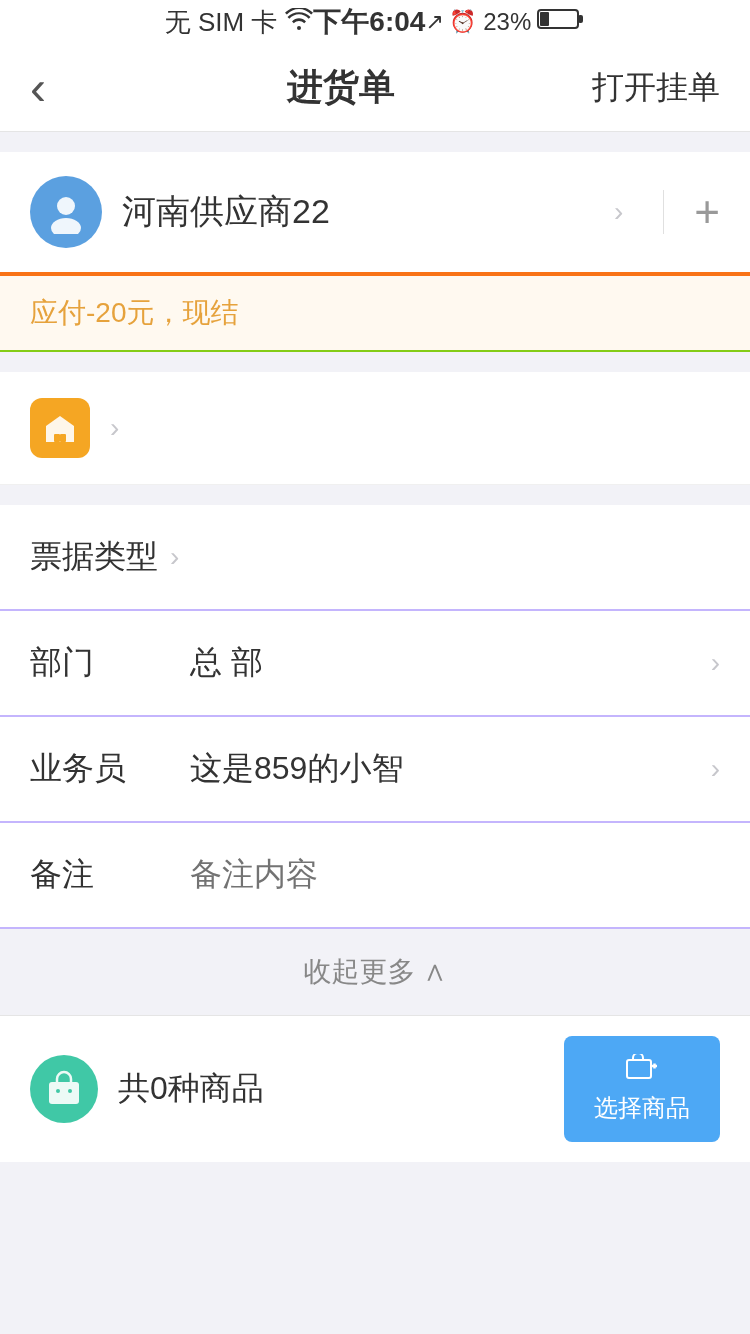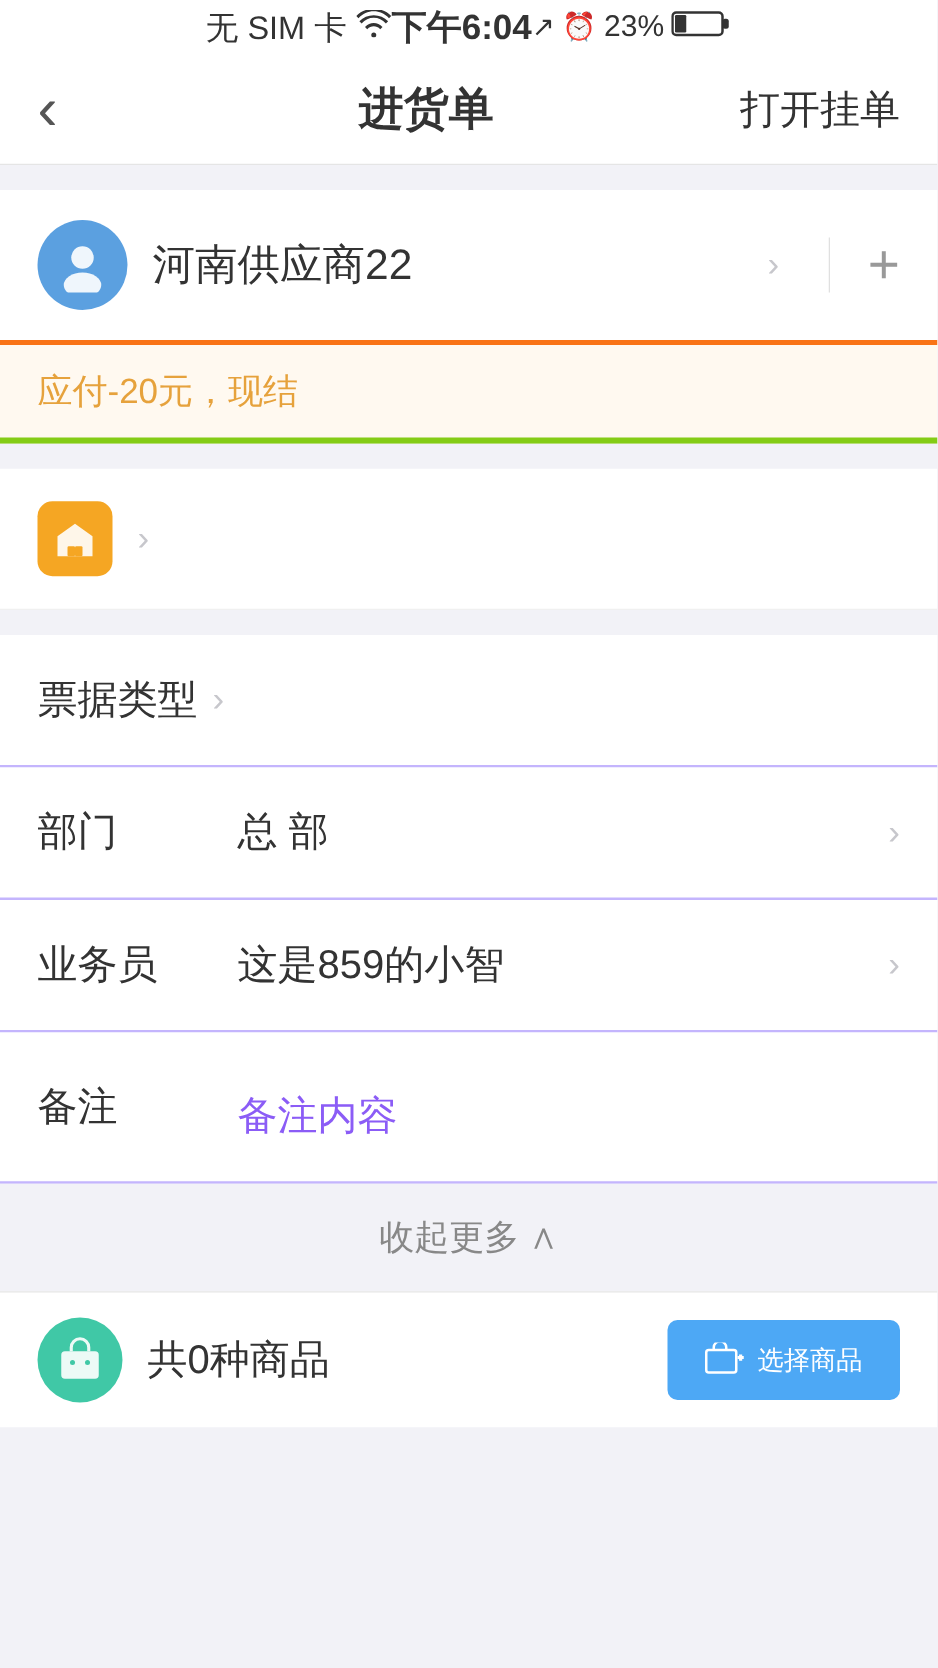--- a/index.html
+++ b/index.html
@@ -112,21 +112,21 @@
       background: #e0e0e0;
       margin: 0 20px;
     }
 
     
     .notice-banner {
       background: #fff9f0;
       padding: 18px 30px;
       font-size: 28px;
       color: #e6a23c;
-      border-bottom: 5px solid #84cc16;
+      border-bottom: 2px solid #84cc16;
     }
 
     
     .list-row {
       display: flex;
       align-items: center;
       padding: 26px 30px;
       background: #fff;
       border-bottom: 1px solid #f0f0f0;
     }
@@ -164,22 +164,21 @@
       width: 140px;
       flex-shrink: 0;
     }
     .form-value {
       flex: 1;
       font-size: 32px;
       color: #333;
       padding-left: 20px;
     }
     .form-value.placeholder {
-      color: #8b5cf6;
-      margin-top: 15px;
+      color: #737373;
     }
     .form-row .chevron-right { margin-right: 0; color: #c7c7cc; }
 
     
     .collapse-row {
       display: flex;
       align-items: center;
       justify-content: center;
       padding: 24px 30px;
       background: #f2f2f7;
@@ -210,28 +209,29 @@
     }
     .product-bar-icon svg { width: 38px; height: 38px; }
     .product-count {
       flex: 1;
       font-size: 32px;
       color: #333;
     }
     .select-product-btn {
       background: #4da8f5;
       color: #fff;
-      font-size: 21px;
+      font-size: 24px;
       padding: 18px 30px;
       border-radius: 8px;
       cursor: pointer;
       display: flex;
       align-items: center;
       gap: 10px;
       white-space: nowrap;
+      flex-direction: column;
     }
 
     
     .page-bg-fill {
       flex: 1;
       background: #f2f2f7;
       min-height: 300px;
     }
   </style>
 </head>

